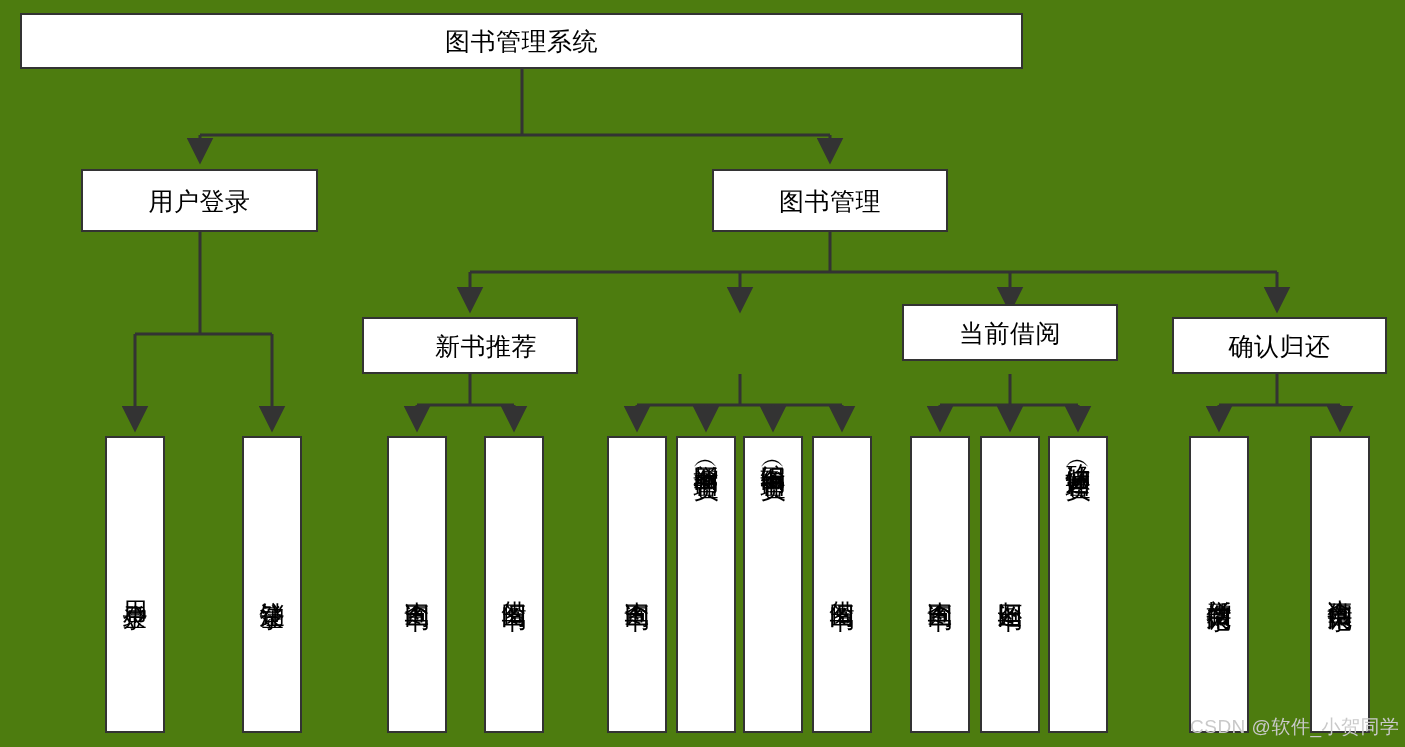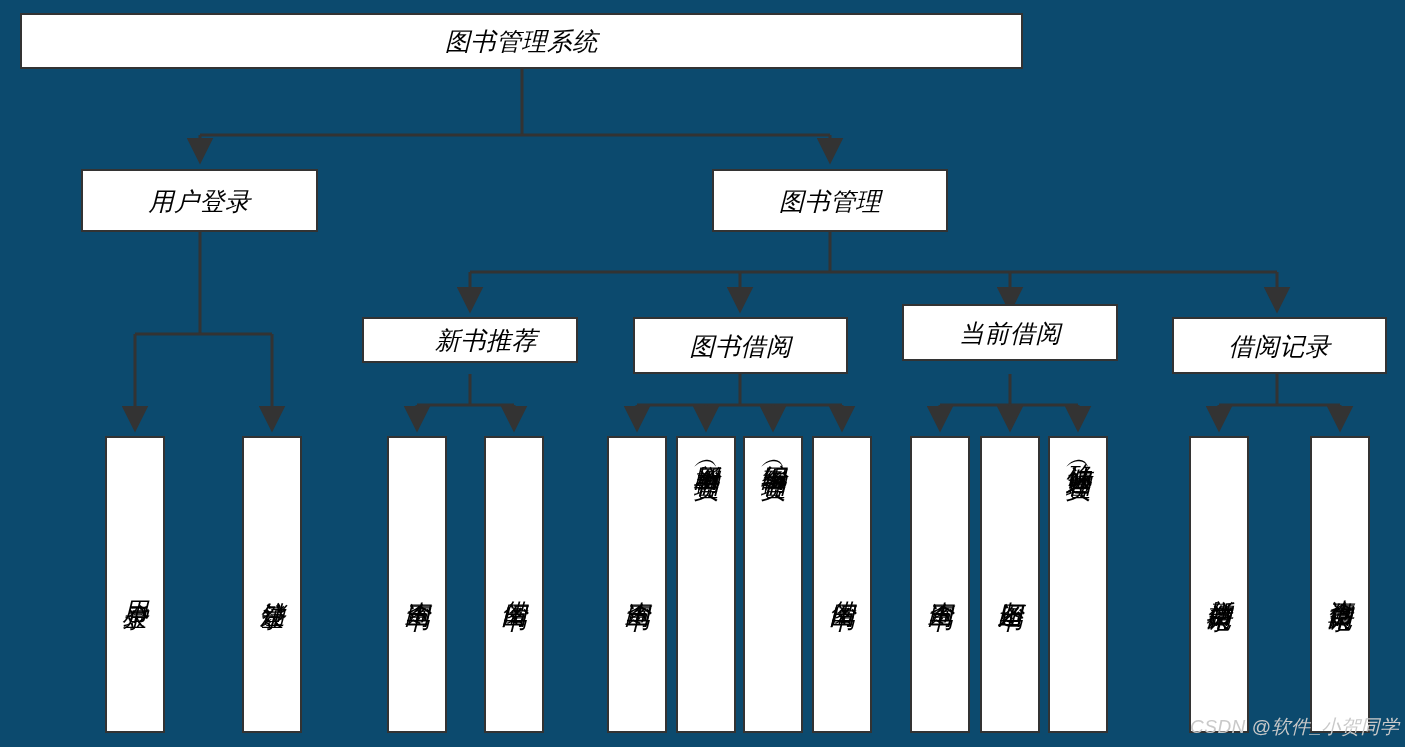--- a/index.html
+++ b/index.html
@@ -4,24 +4,23 @@
 <style>
   html, body {
     margin: 0;
     padding: 0;
     background: #ffffff;
   }
   #canvas {
     position: relative;
     width: 1405px;
     height: 747px;
-    background: #0c4a6e;
+    background: #4d7c0f;
     font-family: "Liberation Sans", "DejaVu Sans", sans-serif;
     overflow: hidden;
-    font-style: italic;
   }
   svg.edges {
     position: absolute;
     left: 0;
     top: 0;
     width: 1405px;
     height: 747px;
     pointer-events: none;
   }
   .node {
@@ -130,31 +129,28 @@
     <span class="node-label">图书管理系统</span>
   </div>
 
   <div class="node horiz" style="left:81px; top:169px; width:237px; height:63px;">
     <span class="node-label">用户登录</span>
   </div>
   <div class="node horiz" style="left:712px; top:169px; width:236px; height:63px;text-align:center;">
     <span class="node-label">图书管理</span>
   </div>
 
-  <div class="node horiz" style="left:362px; top:317px; width:216px; height:46px;padding-left:32px;">
+  <div class="node horiz" style="left:362px; top:317px; width:216px; height:57px;padding-left:32px;">
     <span class="node-label">新书推荐</span>
-  </div>
-  <div class="node horiz" style="left:633px; top:317px; width:215px; height:57px;">
-    <span class="node-label">图书借阅</span>
   </div>
   <div class="node horiz" style="left:902px; top:304px; width:216px; height:57px;">
     <span class="node-label">当前借阅</span>
   </div>
   <div class="node horiz" style="left:1172px; top:317px; width:215px; height:57px;">
-    <span class="node-label">借阅记录</span>
+    <span class="node-label">确认归还</span>
   </div>
 
   <div class="node vert centered" style="left:105px; top:436px; width:60px; height:297px;">
     <span class="node-label">用户登录</span>
   </div>
   <div class="node vert centered" style="left:242px; top:436px; width:60px; height:297px;">
     <span class="node-label">注销登录</span>
   </div>
 
   <div class="node vert centered" style="left:387px; top:436px; width:60px; height:297px;">

